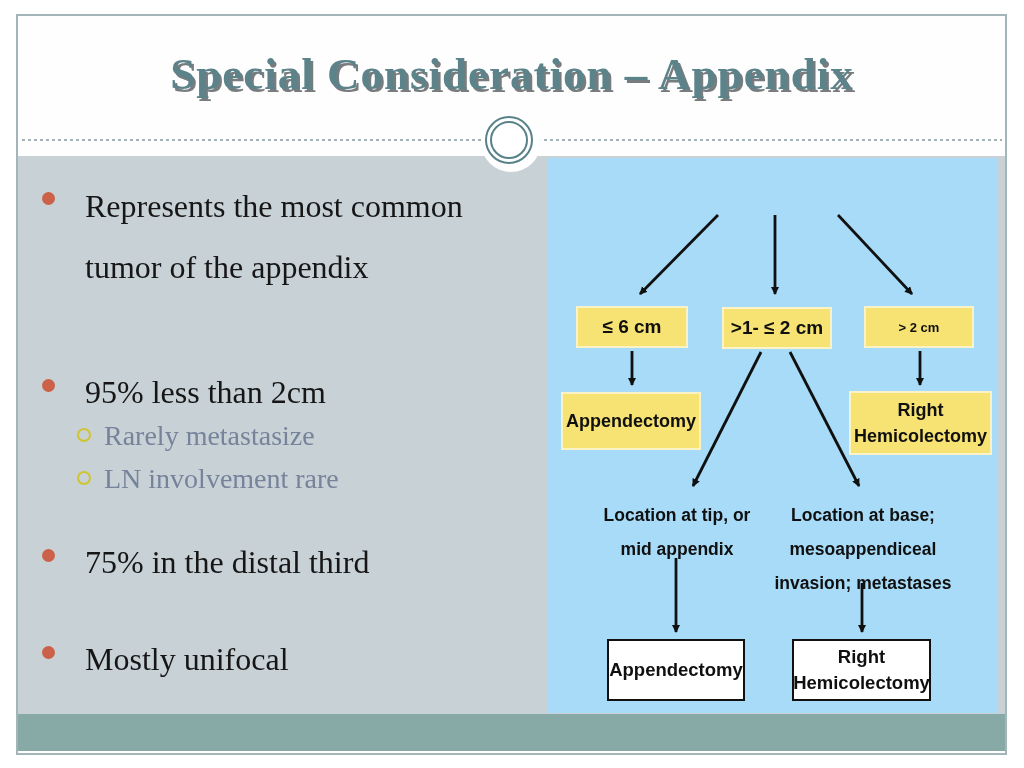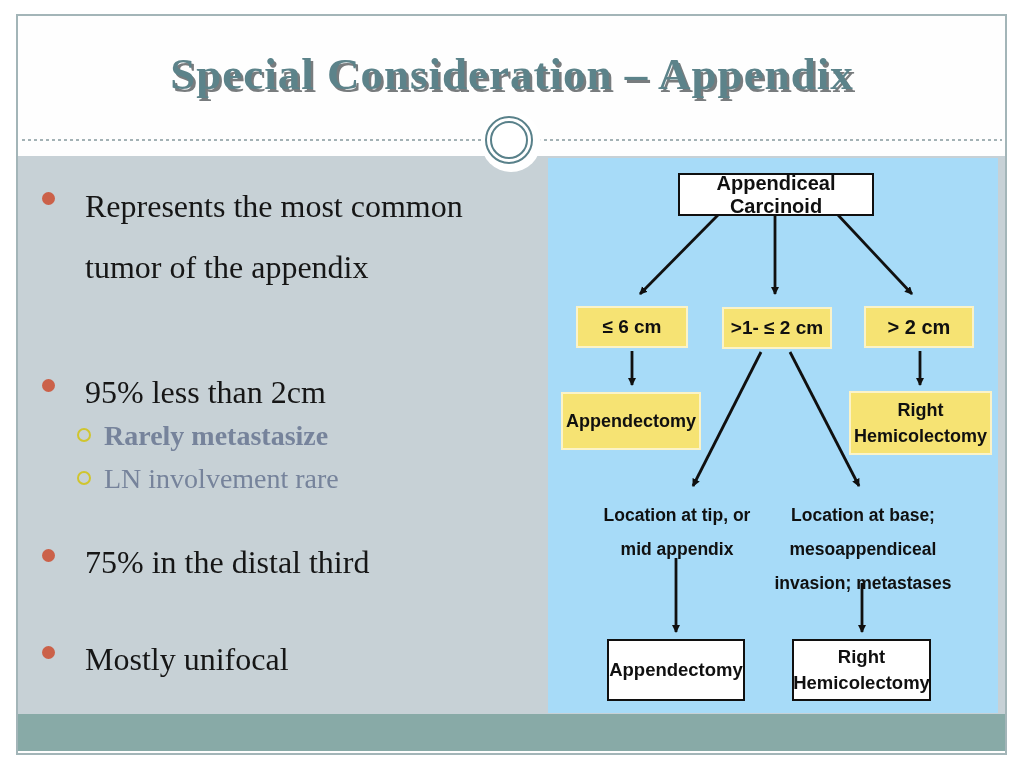--- a/index.html
+++ b/index.html
@@ -79,21 +79,21 @@
   <div class="orn-ring-inner"></div>
 </div>
 
 <span class="dot" style="left:42px;top:192px;"></span>
 <div class="bullet-item" style="top:176px;">Represents the most common tumor of the appendix</div>
 
 <span class="dot" style="left:42px;top:379px;"></span>
 <div class="bullet-item" style="top:362px;">95% less than 2cm</div>
 
 <span class="ring" style="left:77px;top:428px;"></span>
-<div class="sub-item" style="top:419px;font-weight:bold;">Rarely metastasize</div>
+<div class="sub-item" style="top:419px;">Rarely metastasize</div>
 
 <span class="ring" style="left:77px;top:471px;"></span>
 <div class="sub-item" style="top:462px;">LN involvement rare</div>
 
 <span class="dot" style="left:42px;top:549px;"></span>
 <div class="bullet-item" style="top:532px;">75% in the distal third</div>
 
 <span class="dot" style="left:42px;top:646px;"></span>
 <div class="bullet-item" style="top:629px;">Mostly unifocal</div>
 
@@ -110,25 +110,24 @@
       <line x1="290" y1="57" x2="364" y2="136" marker-end="url(#ah)"></line>
       <line x1="84" y1="193" x2="84" y2="227" marker-end="url(#ah)"></line>
       <line x1="372" y1="193" x2="372" y2="227" marker-end="url(#ah)"></line>
       <line x1="213" y1="194" x2="145" y2="328" marker-end="url(#ah)"></line>
       <line x1="242" y1="194" x2="311" y2="328" marker-end="url(#ah)"></line>
       <line x1="128" y1="400" x2="128" y2="474" marker-end="url(#ah)"></line>
       <line x1="314" y1="425" x2="314" y2="474" marker-end="url(#ah)"></line>
     </g>
   </svg>
 
-  <div class="node white" style="left:130px;top:15px;width:196px;height:43px;font-size:20px;">Appendiceal Carcinoid</div>
 
   <div class="node yellow" style="left:28px;top:148px;width:112px;height:42px;font-size:19px;">≤ 6 cm</div>
   <div class="node yellow" style="left:174px;top:149px;width:110px;height:42px;font-size:19px;">&gt;1- ≤ 2 cm</div>
-  <div class="node yellow" style="left:316px;top:148px;width:110px;height:42px;font-size:20px;">&gt; 2 cm</div>
+  <div class="node yellow" style="left:316px;top:148px;width:110px;height:42px;font-size:13px;">&gt; 2 cm</div>
 
   <div class="node yellow" style="left:13px;top:234px;width:140px;height:58px;font-size:18px;">Appendectomy</div>
   <div class="node yellow" style="left:301px;top:233px;width:143px;height:64px;font-size:18px;line-height:26px;">Right Hemicolectomy</div>
 
   <div class="cond" style="left:53px;top:340px;width:152px;">Location at tip, or mid appendix</div>
   <div class="cond" style="left:220px;top:340px;width:190px;">Location at base; mesoappendiceal invasion; metastases</div>
 
   <div class="node white" style="left:59px;top:481px;width:138px;height:62px;font-size:18.5px;">Appendectomy</div>
   <div class="node white" style="left:244px;top:481px;width:139px;height:62px;font-size:18.5px;line-height:26px;">Right Hemicolectomy</div>
 </div>

